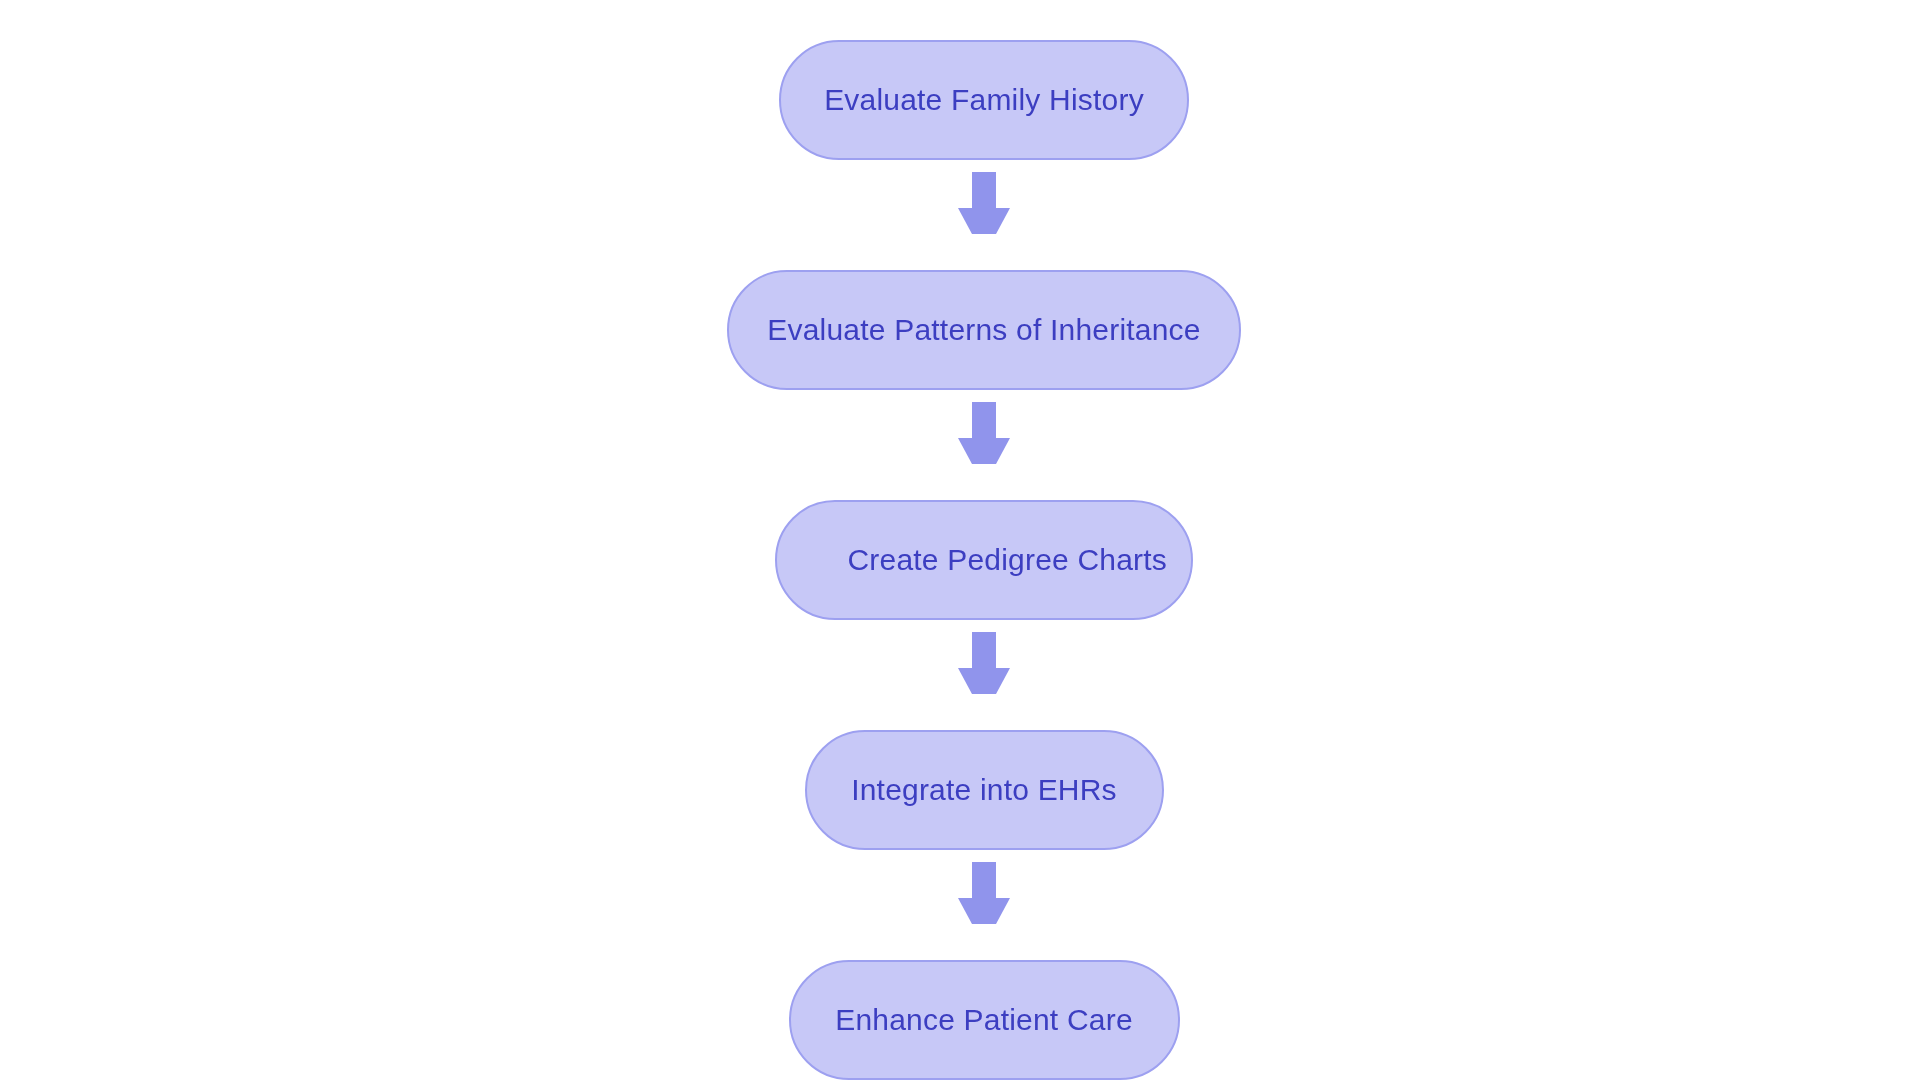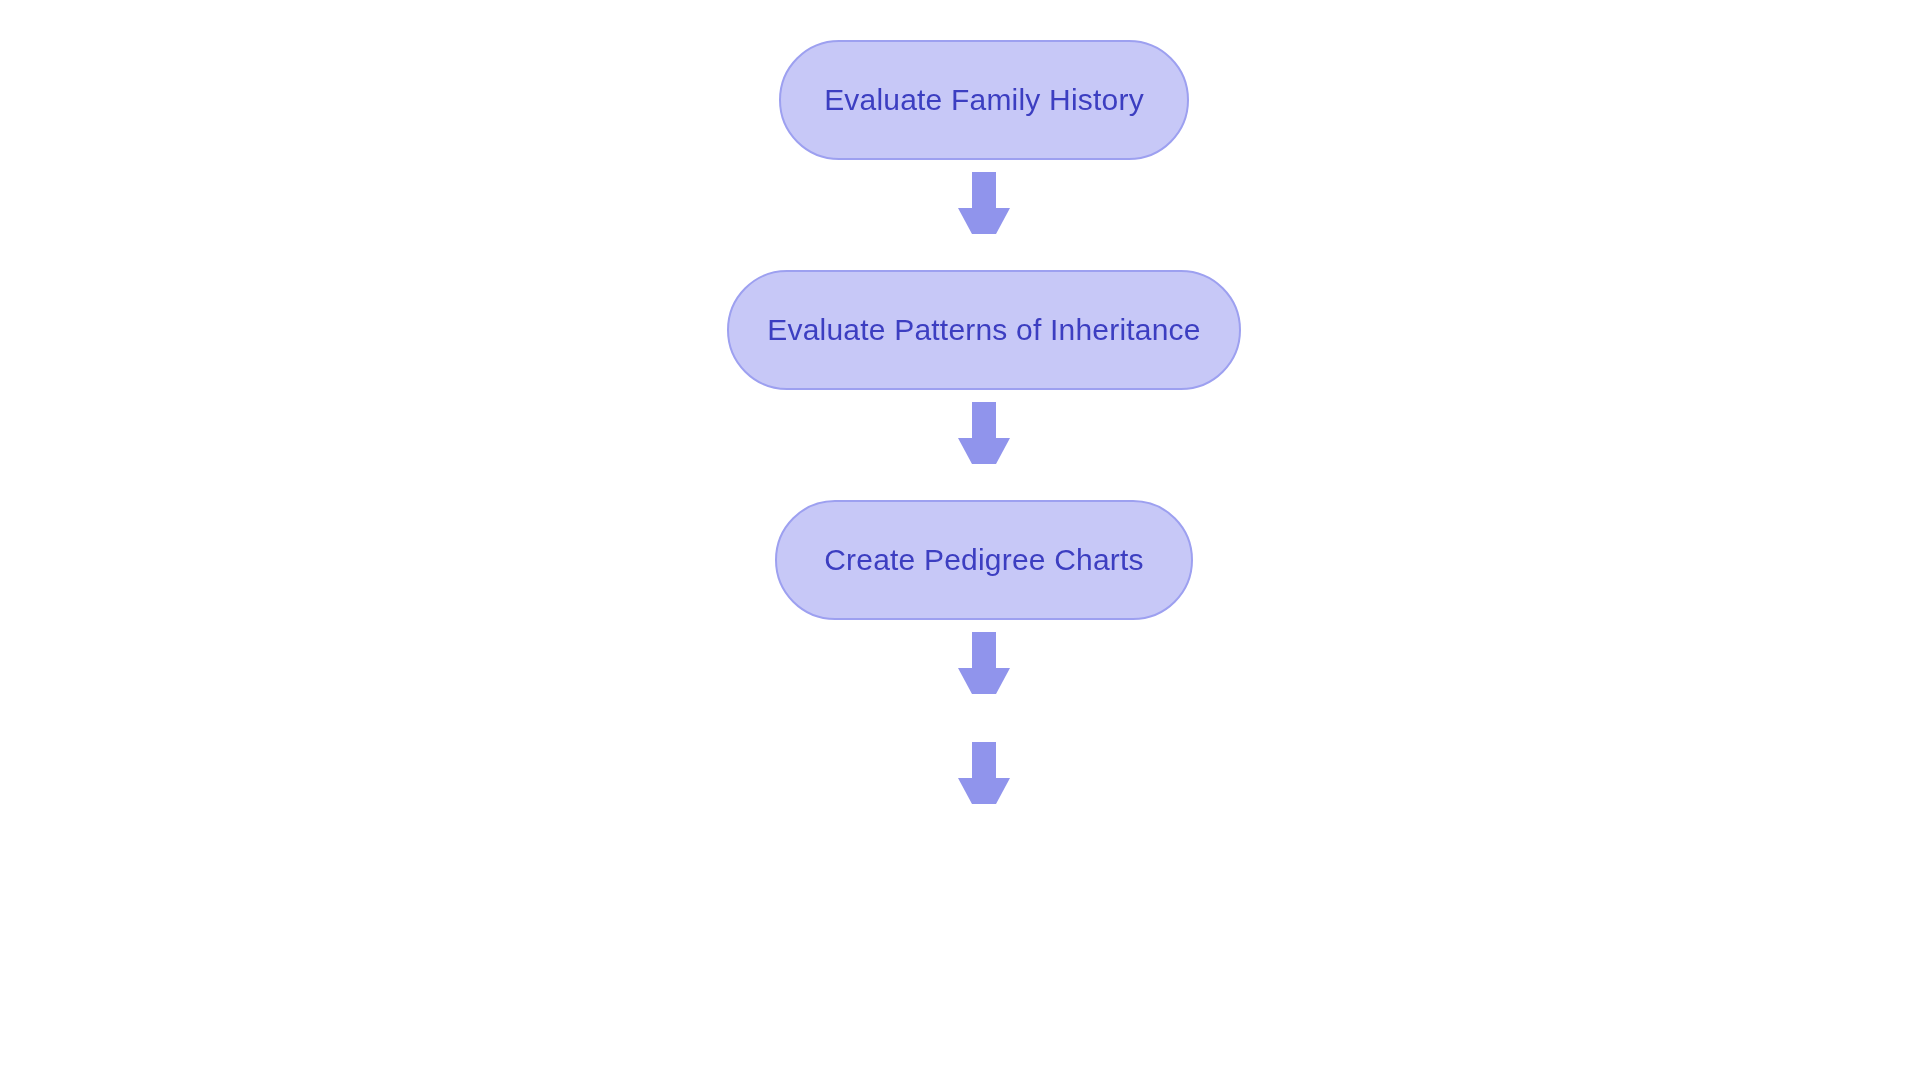--- a/index.html
+++ b/index.html
@@ -36,21 +36,21 @@
     color: var(--text, #3c3ec1);
     font-size: 30px;
     font-weight: 500;
     letter-spacing: 0.2px;
     white-space: nowrap;
   }
 
   
   .n1 { width: 410px; }
   .n2 { width: 514px; }
-  .n3 { width: 418px; }
+  .n3 { width: 418px; justify-content: flex-end; }
   .n4 { width: 359px; }
   .n5 { width: 391px; }
 
   .arrow {
     height: 110px;
     width: 28px;
     display: flex;
     flex-direction: column;
     align-items: center;
     flex-shrink: 0;
@@ -95,20 +95,26 @@
 
   <div class="node n3">
     <span class="node-label">Create Pedigree Charts</span>
   </div>
 
   <div class="arrow">
     <div class="arrow-line"></div>
     <div class="arrow-head"></div>
   </div>
 
+  <div class="node n4">
+    <span class="node-label">Integrate into EHRs</span>
+  </div>
 
   <div class="arrow">
     <div class="arrow-line"></div>
     <div class="arrow-head"></div>
   </div>
 
+  <div class="node n5">
+    <span class="node-label">Enhance Patient Care</span>
+  </div>
 
 </div>
 
 </body></html>

